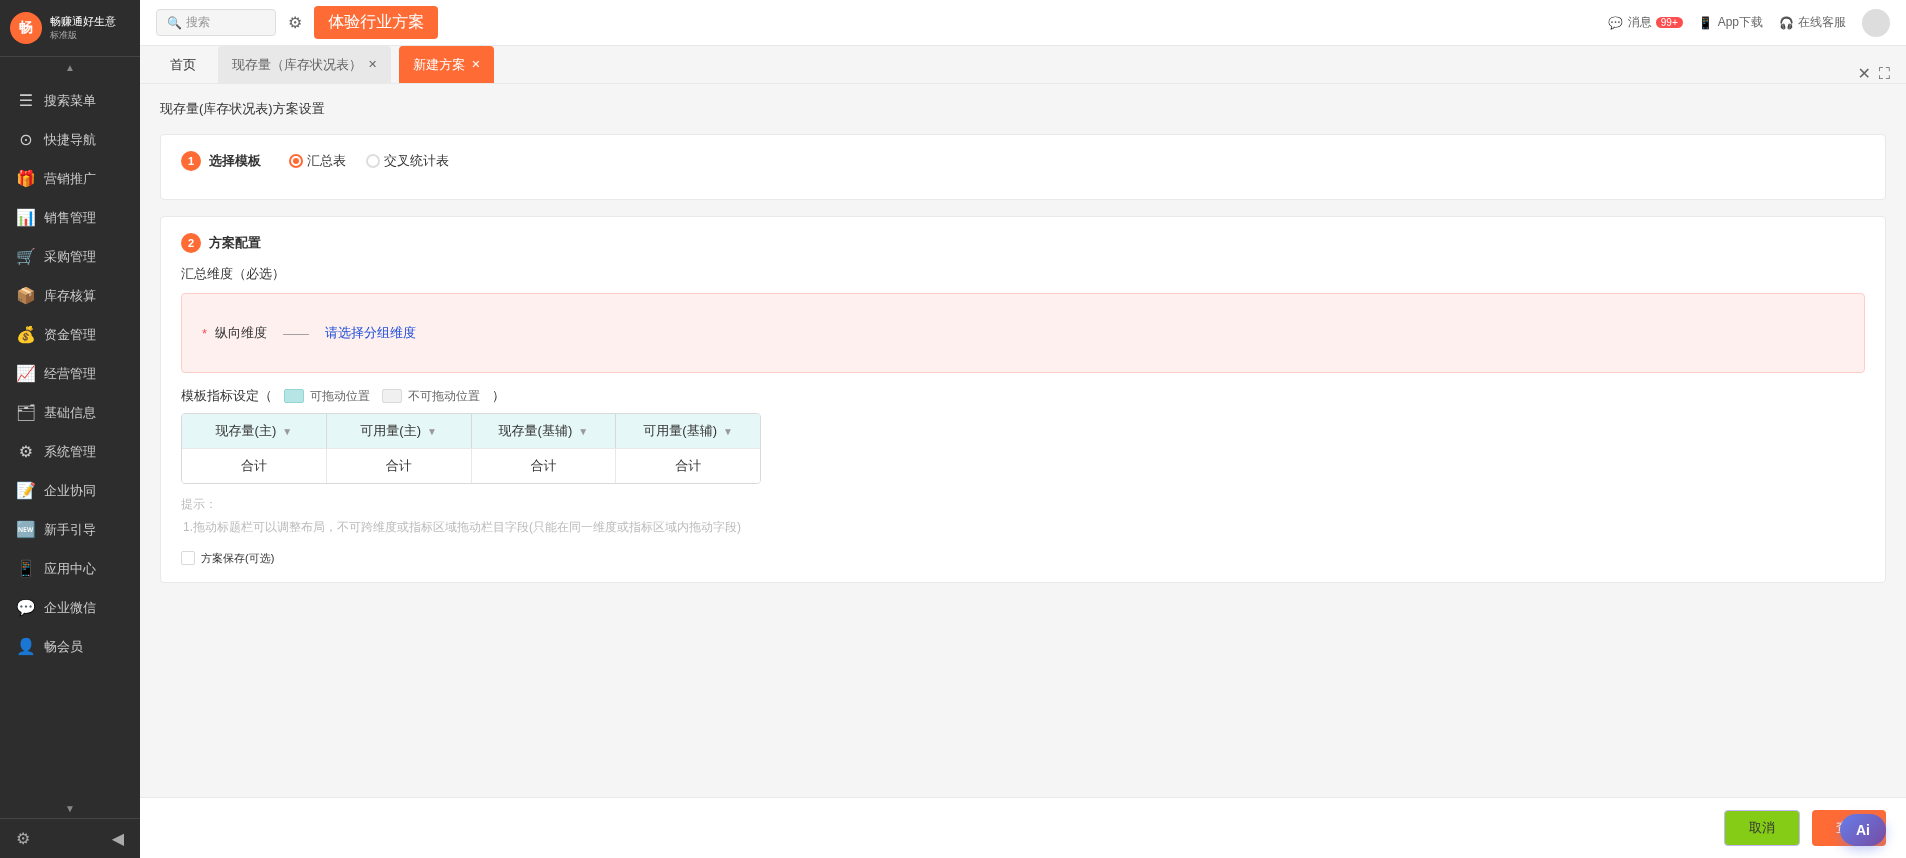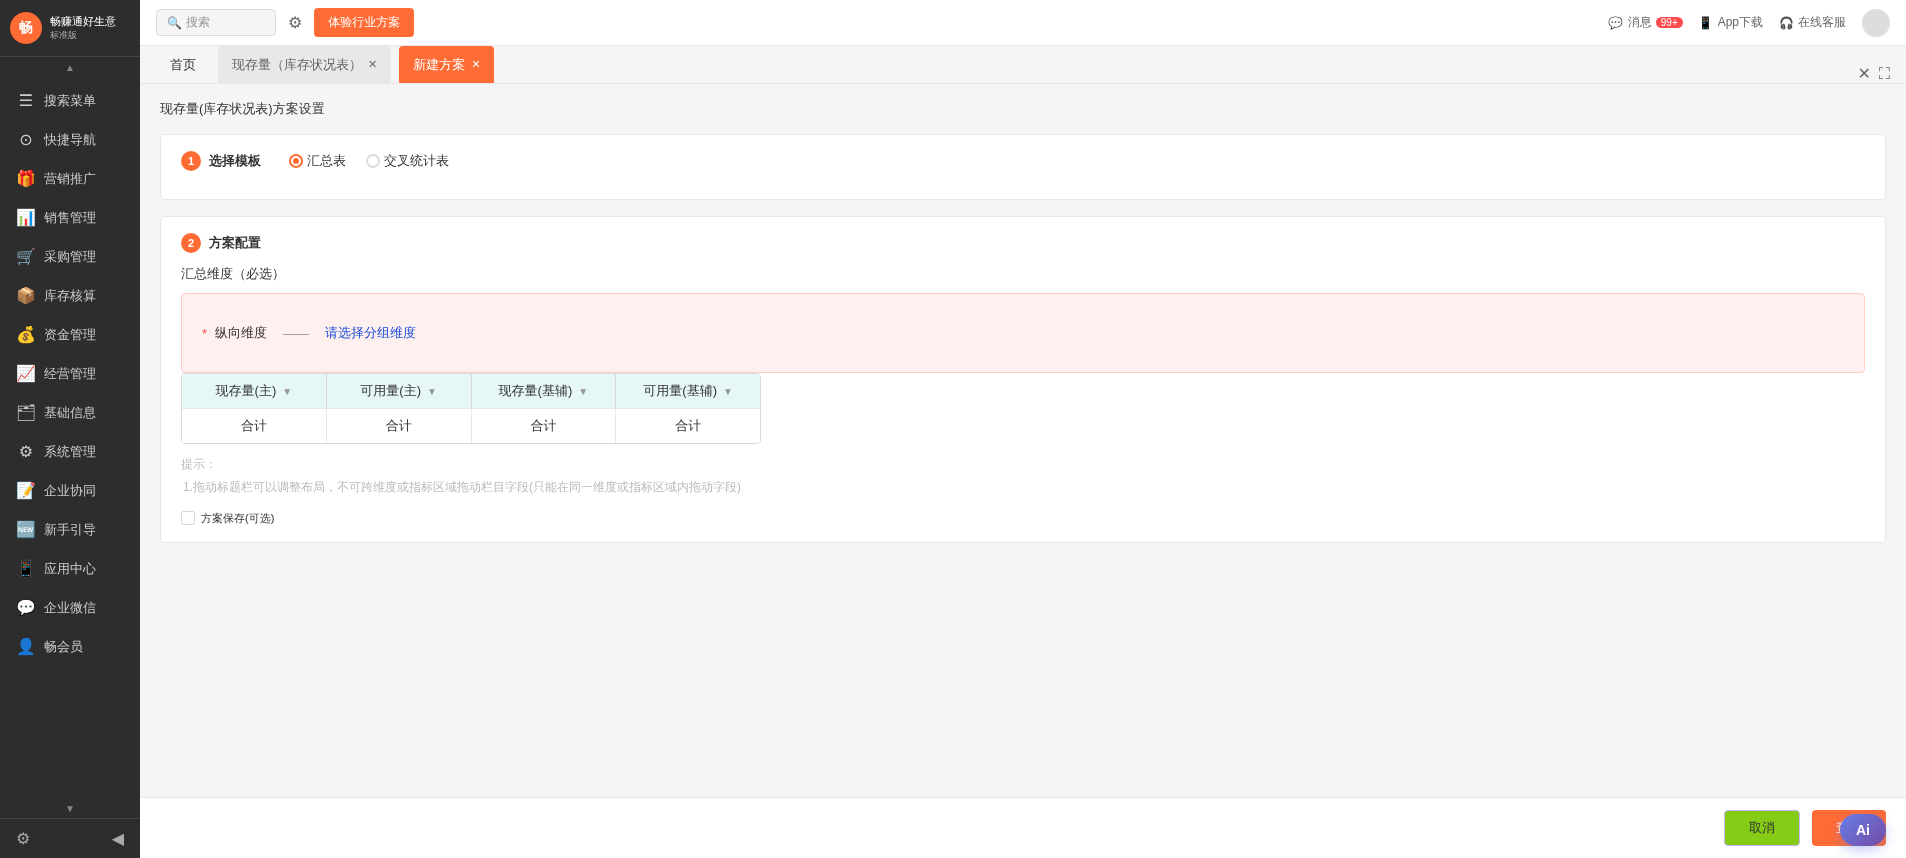--- a/index.html
+++ b/index.html
@@ -90,21 +90,21 @@
       align-items: center;
       gap: 4px;
     }
     .topbar-gear { cursor: pointer; color: #666; font-size: 16px; }
     .topbar-btn {
       background: #ff6b35;
       color: white;
       border: none;
       border-radius: 4px;
       padding: 6px 14px;
-      font-size: 12px;
+      font-size: 16px;
       cursor: pointer;
     }
     .topbar-right { display: flex; align-items: center; gap: 16px; }
     .topbar-right-item { display: flex; align-items: center; gap: 4px; font-size: 12px; color: #666; cursor: pointer; }
     .badge {
       background: #ff4d4f;
       color: white;
       border-radius: 8px;
       padding: 0 5px;
       font-size: 10px;
@@ -530,20 +530,32 @@
 
       <div class="dim-box">
         <div class="dim-box-content">
           <span class="dim-required">*</span>
           <span class="dim-name">纵向维度</span>
           <span class="dim-dash">——</span>
           <span class="dim-placeholder">请选择分组维度</span>
         </div>
       </div>
 
+      <div class="indicators-label">
+        <span>模板指标设定（</span>
+        <div class="indicator-legend">
+          <div class="legend-box legend-draggable"></div>
+          <span>可拖动位置</span>
+        </div>
+        <div class="indicator-legend">
+          <div class="legend-box legend-fixed"></div>
+          <span>不可拖动位置</span>
+        </div>
+        <span>）</span>
+      </div>
 
       <div class="stats-table">
         <div class="stats-header">
           <div class="stats-header-cell">
             <span>现存量(主)</span>
             <span class="chevron">▼</span>
           </div>
           <div class="stats-header-cell">
             <span>可用量(主)</span>
             <span class="chevron">▼</span>

